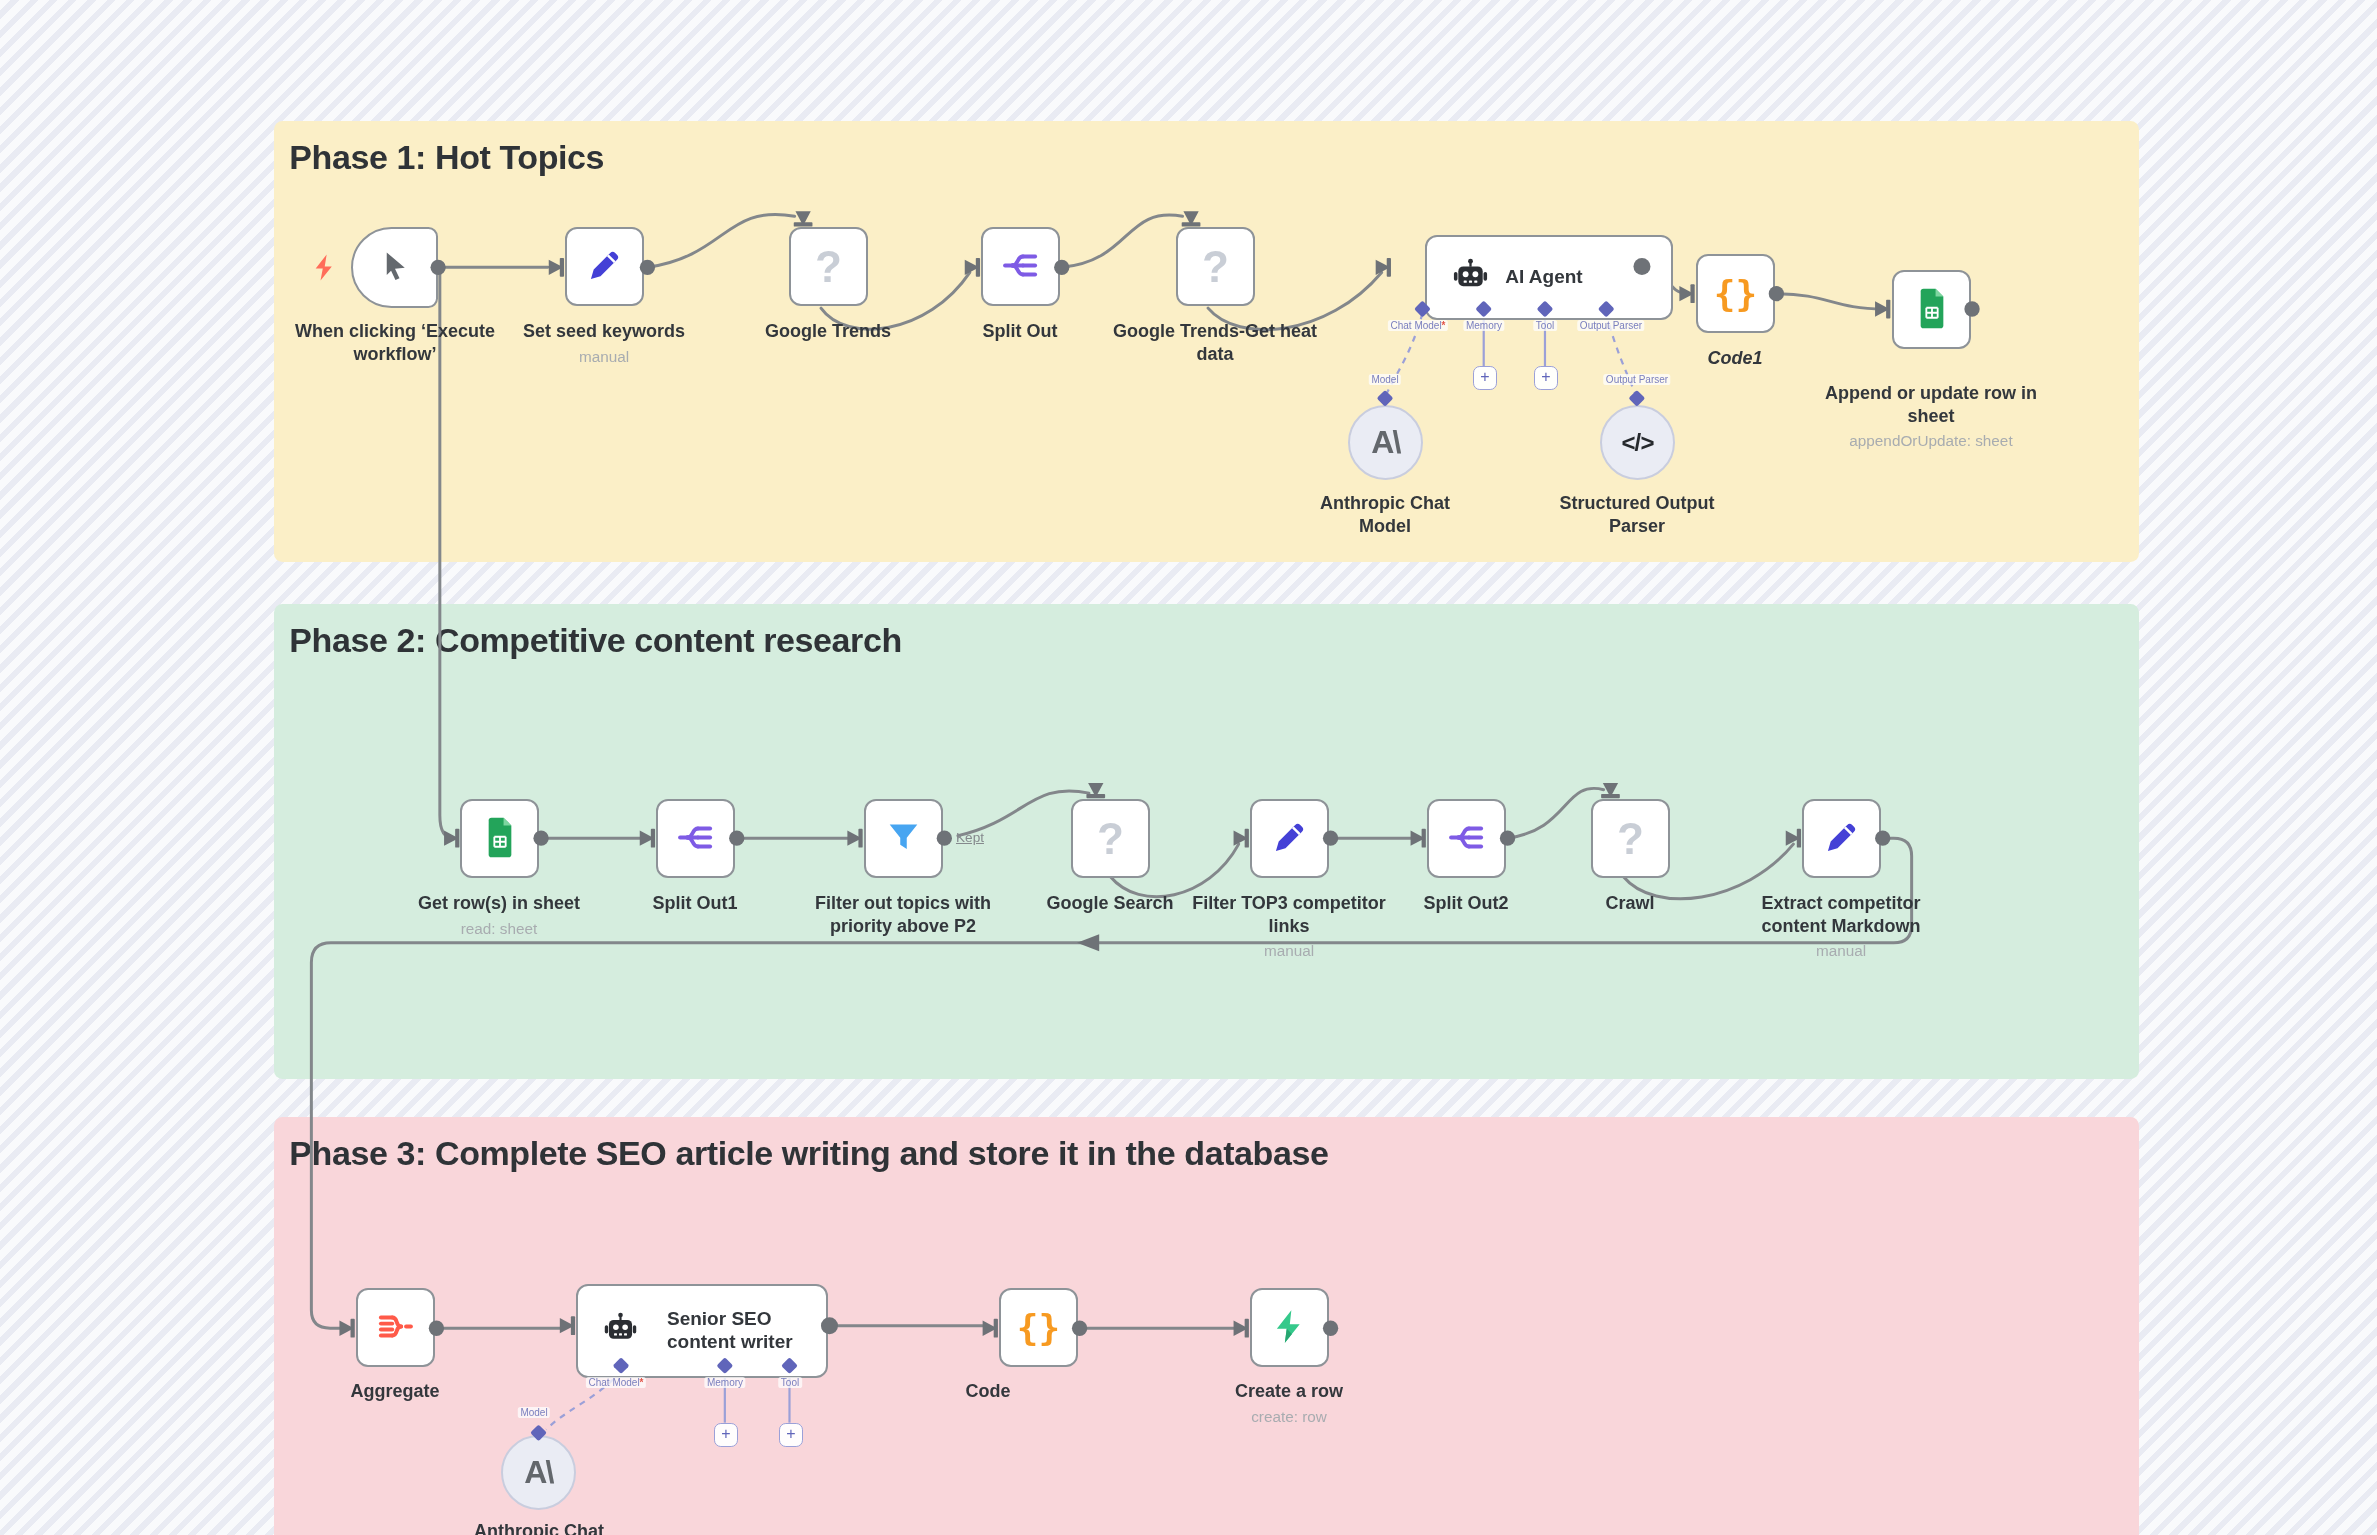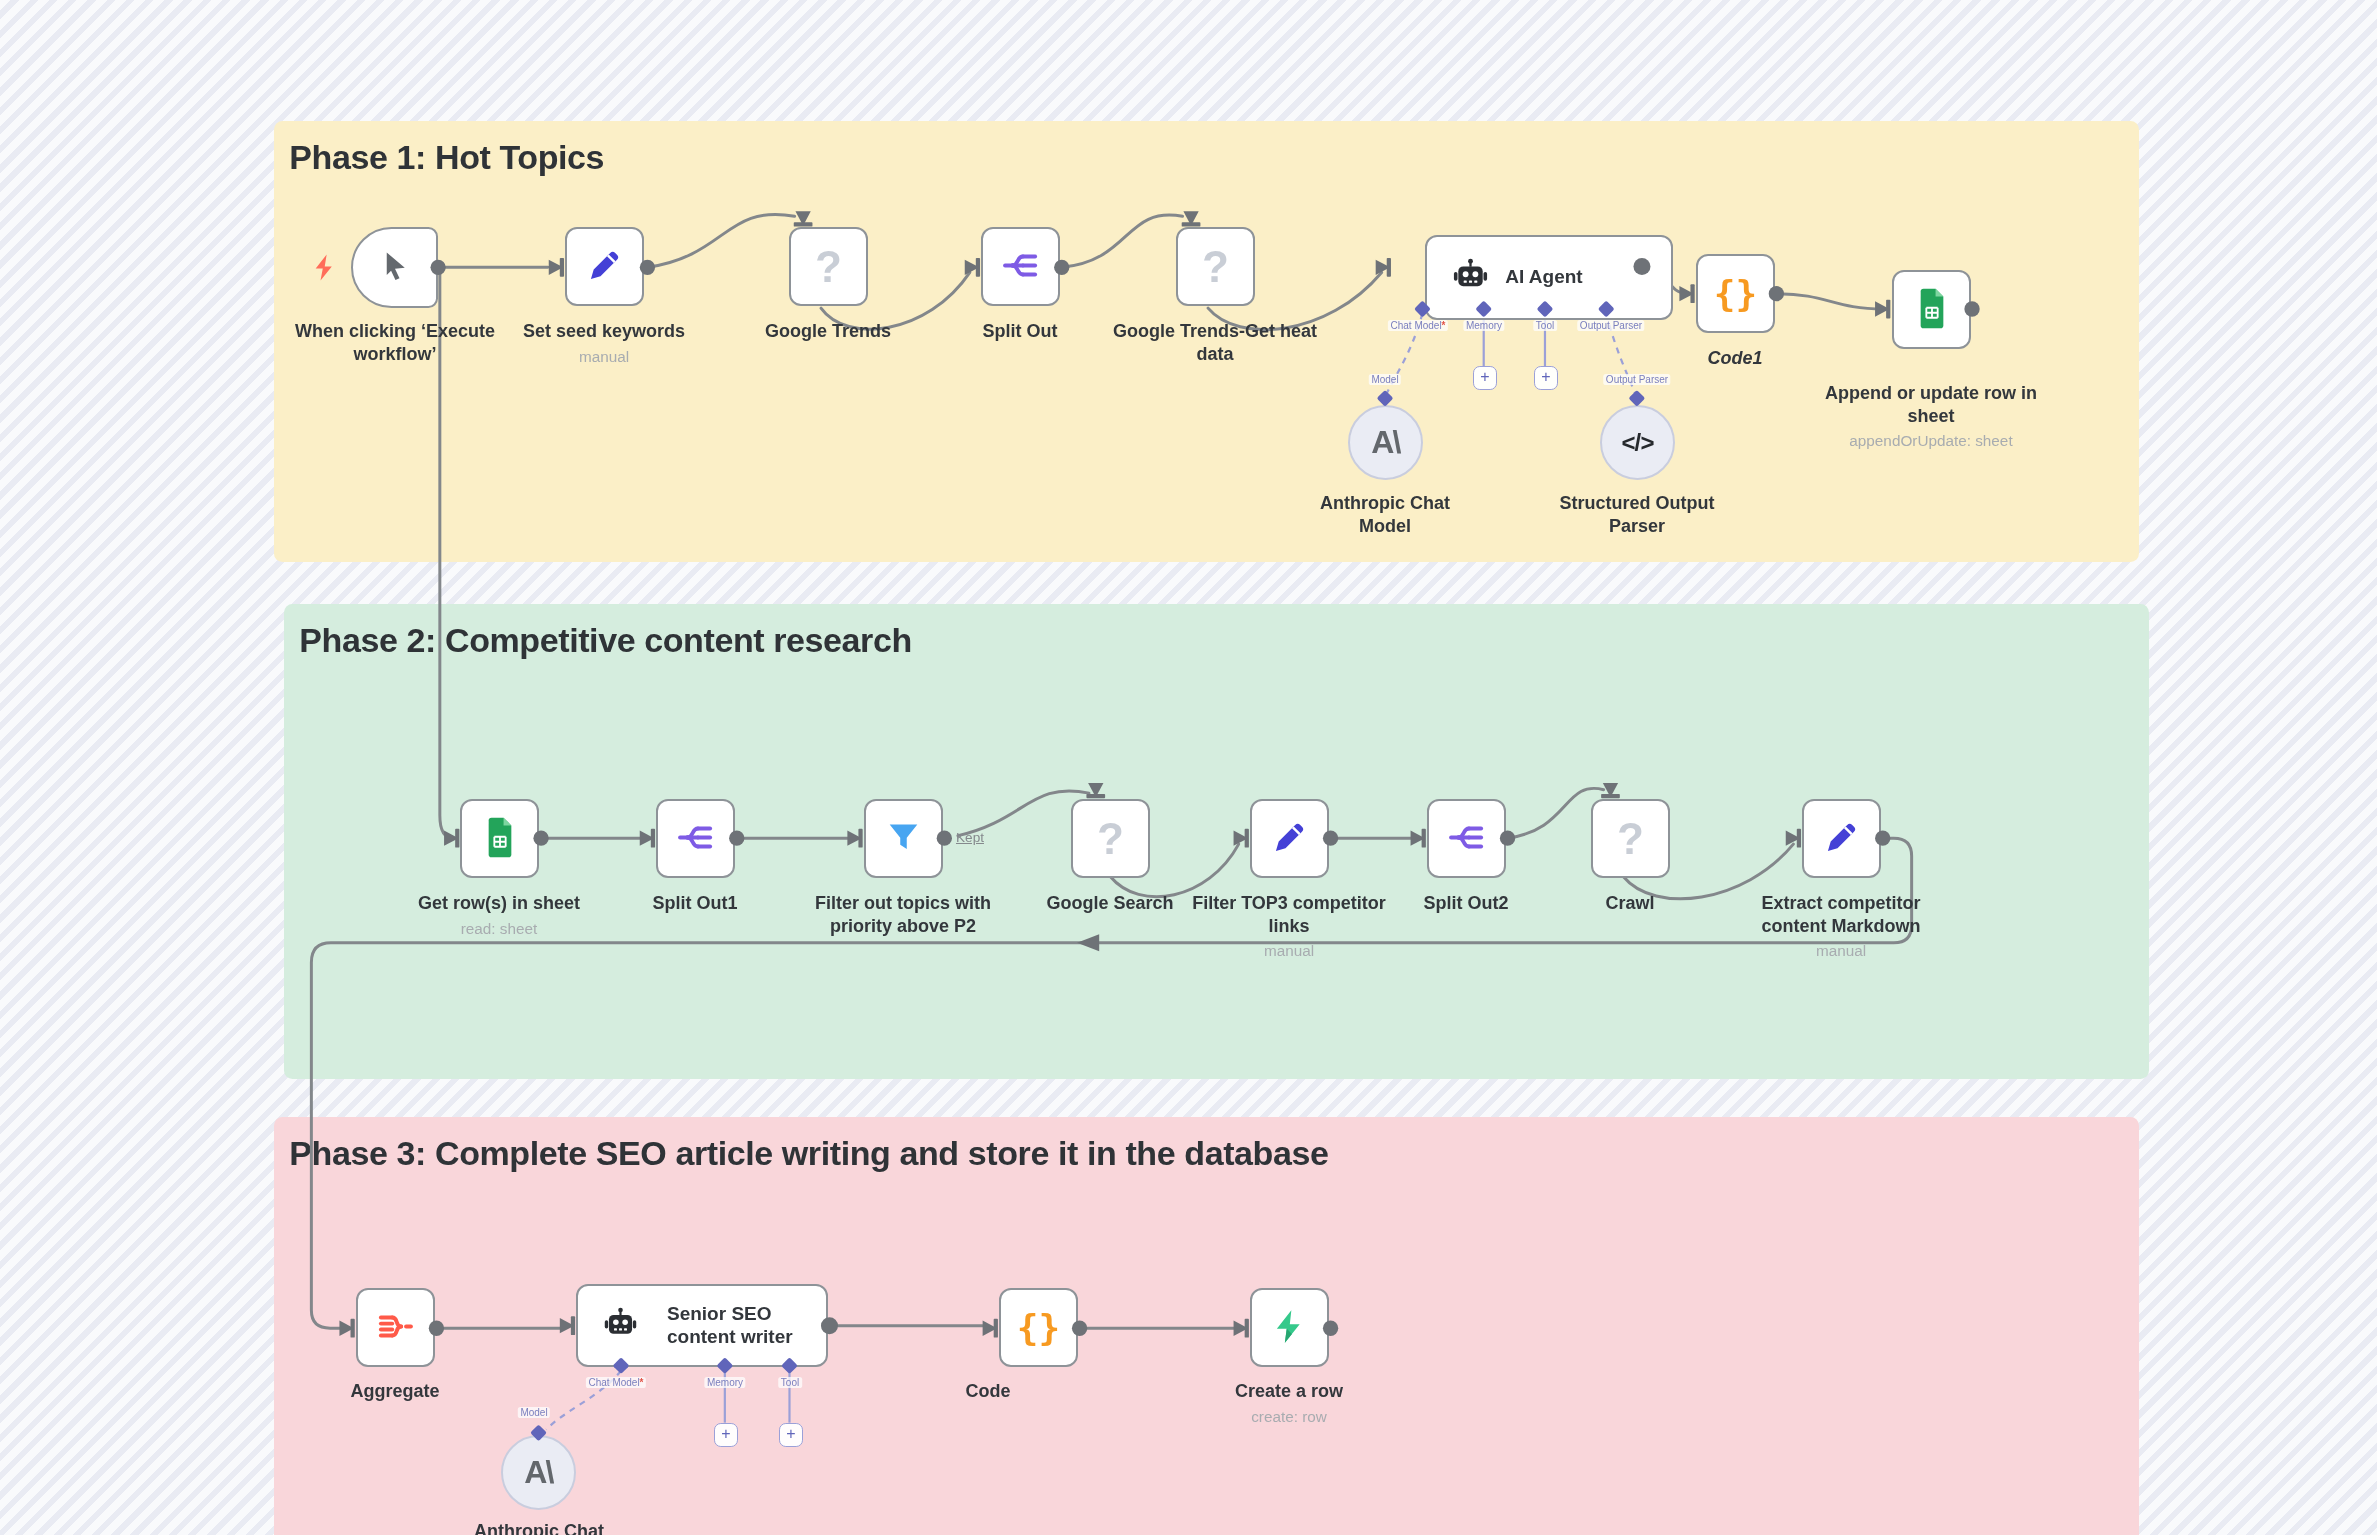--- a/index.html
+++ b/index.html
@@ -3,21 +3,21 @@
 <meta charset="utf-8">
 <style>
   html,body{margin:0;padding:0;}
   body{
     width:2377px;height:1536px;overflow:hidden;position:relative;
     font-family:"Liberation Sans",sans-serif;
     background:repeating-linear-gradient(135deg,#f9fafc 0 7.7px,#e9ebf3 7.7px 13.6px);
   }
   .section{position:absolute;border-radius:8.5px;z-index:0;}
   #sec-phase1{left:274px;top:121px;width:1865px;height:441px;background:var(--phase1-bg);}
-  #sec-phase2{left:284px;top:604px;width:1865px;height:475px;background:var(--phase2-bg);}
+  #sec-phase2{left:274px;top:604px;width:1865px;height:475px;background:var(--phase2-bg);}
   #sec-phase3{left:274px;top:1117px;width:1865px;height:442px;background:var(--phase3-bg);}
   .sec-title{position:absolute;left:15.3px;top:17px;font-size:34px;font-weight:700;color:#2F3337;letter-spacing:-0.4px;}
   #wires,#ports{position:absolute;left:0;top:0;width:2377px;height:1536px;}
   #wires{z-index:1;}
   #ports{z-index:3;pointer-events:none;}
   .layer{position:absolute;left:0;top:0;width:2377px;height:1536px;z-index:2;}
   .wire{stroke:var(--wire);stroke-width:3.5;fill:none;stroke-linecap:round;}
   .dashedw{stroke:var(--accent-soft);stroke-width:2.6;fill:none;stroke-dasharray:7 7;}
   .stem{stroke:var(--accent-soft);stroke-width:2.6;fill:none;}
   .dot{fill:var(--port);}
@@ -325,21 +325,21 @@
           <path d="M10 6.5 c4 0 1.5 5.5 5.5 5.5"></path>
           <path d="M10 17.5 c4 0 1.5 -5.5 5.5 -5.5"></path>
           <path d="M18.5 12 h3"></path>
         </svg>
     </span>
   </div>
   <div class="nlabelwrap" style="left:395px;top:1380px;width:170px;">
     <div class="nlabel">Aggregate</div>
   </div>
 
-  <div class="node agent" style="left:576px;top:1284px;width:252px;height:83px;gap:28px;">
+  <div class="node agent" style="left:576px;top:1284px;width:252px;height:94px;gap:28px;">
     <span>
       <svg width="37" height="37" viewBox="0 0 24 24" fill="var(--icon-dark)">
           <circle cx="12" cy="2.6" r="1.5"></circle>
           <rect x="11.3" y="3.6" width="1.4" height="2.4"></rect>
           <rect x="4.5" y="5.8" width="15" height="12.2" rx="3"></rect>
           <rect x="1.8" y="9.2" width="2.2" height="5.4" rx="1.1"></rect>
           <rect x="20" y="9.2" width="2.2" height="5.4" rx="1.1"></rect>
           <circle cx="9" cy="10.6" r="1.8" fill="#fff"></circle>
           <circle cx="15" cy="10.6" r="1.8" fill="#fff"></circle>
           <rect x="7.8" y="14.4" width="1.9" height="1.5" rx="0.4" fill="#fff"></rect>

